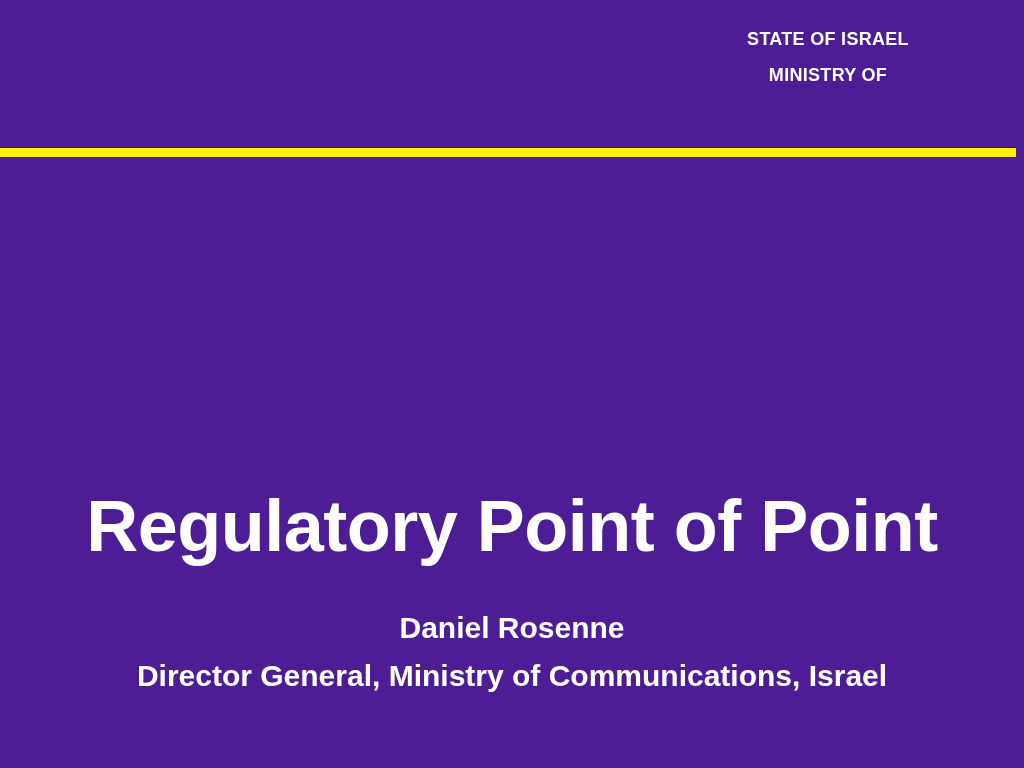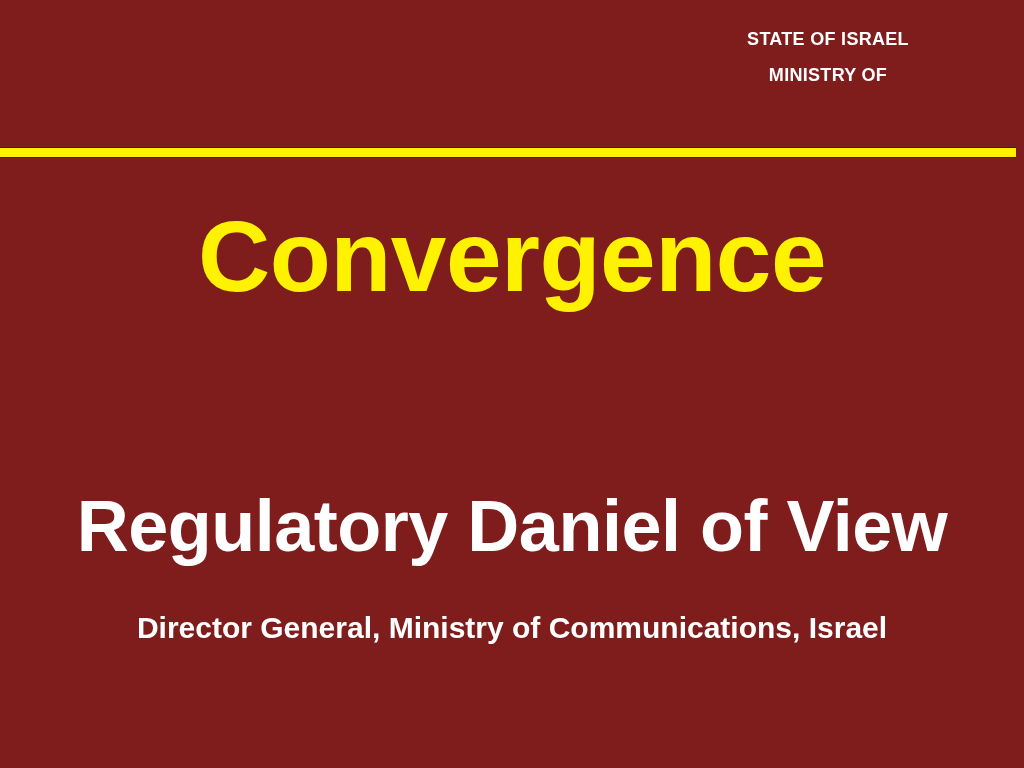--- a/index.html
+++ b/index.html
@@ -12,21 +12,21 @@
     height: 768px;
     overflow: hidden;
     font-family: "Liberation Sans", sans-serif;
     background: #023293;
   }
 
   #slide {
     position: relative;
     width: 1024px;
     height: 768px;
-    background: #7f1d1d;
+    background: #4c1d95;
     box-sizing: border-box;
     padding-left: 9px;
   }
 
   
   #header-block {
     position: absolute;
     top: 30px;
     left: 640px;
     width: 376px;
@@ -118,24 +118,24 @@
 <div id="slide">
 
   <div id="header-block">
     <div id="header-state" class="hdr-line">STATE OF ISRAEL</div>
     <div id="header-ministry-line1" class="hdr-line">MINISTRY OF</div>
   </div>
 
   <div id="divider-rule"></div>
 
   <div id="title-block">
-    <div class="title-line">Convergence</div>
   </div>
 
   <div id="subtitle-block">
-    <div id="subtitle-text">Regulatory Daniel of View</div>
+    <div id="subtitle-text">Regulatory Point of Point</div>
   </div>
 
   <div id="credits-block">
+    <div id="credit-name" class="credit-line">Daniel Rosenne</div>
     <div id="credit-role" class="credit-line">Director General, Ministry of Communications, Israel</div>
   </div>
 
 </div>
 
 </body></html>

